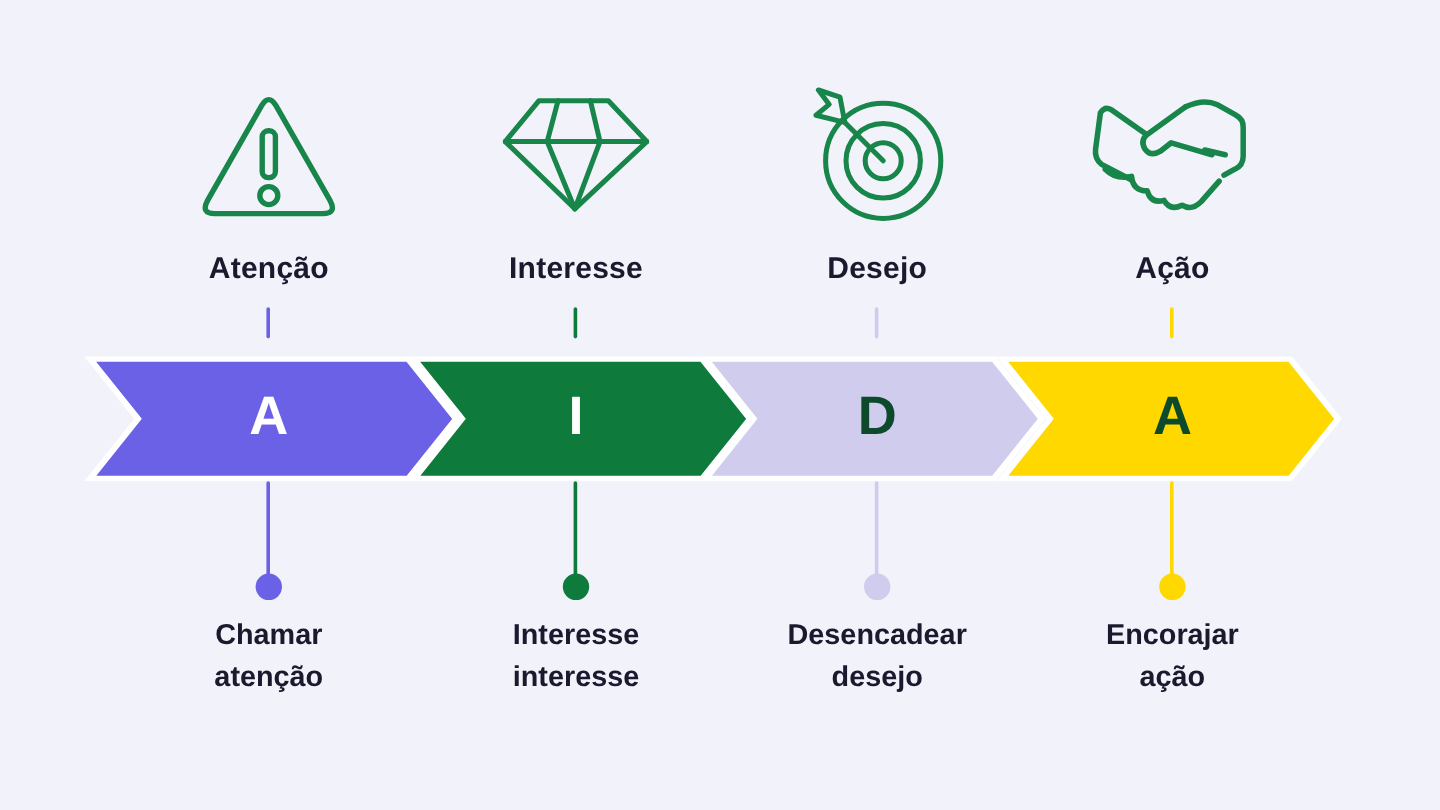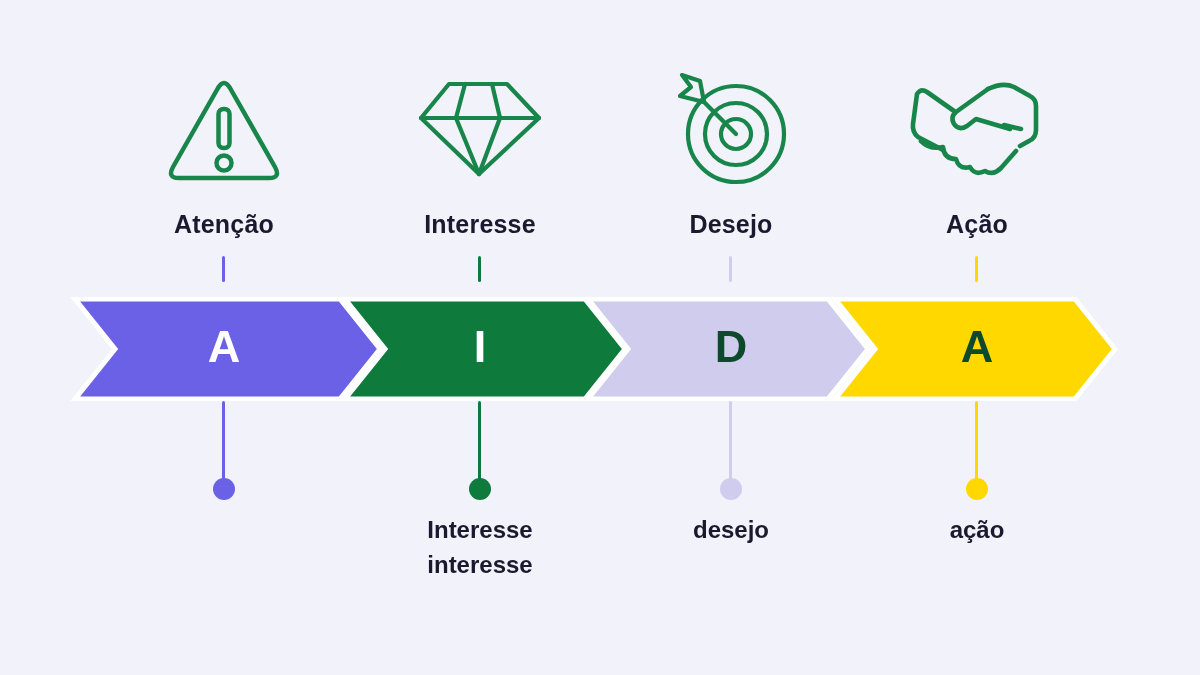--- a/index.html
+++ b/index.html
@@ -104,24 +104,30 @@
   <div class="connector-line" style="left: 222px; background-color: rgb(107, 97, 230);"></div>
   <div class="connector-line" style="left: 478px; background-color: rgb(14, 123, 60);"></div>
   <div class="connector-line" style="left: 729px; background-color: rgb(207, 204, 238);"></div>
   <div class="connector-line" style="left: 975px; background-color: rgb(255, 216, 0);"></div>
 
   <div class="connector-dot" style="left: 213px; background-color: rgb(107, 97, 230);"></div>
   <div class="connector-dot" style="left: 469px; background-color: rgb(14, 123, 60);"></div>
   <div class="connector-dot" style="left: 720px; background-color: rgb(207, 204, 238);"></div>
   <div class="connector-dot" style="left: 966px; background-color: rgb(255, 216, 0);"></div>
 
+  <div class="bottom-label" style="left: 104px; color: rgb(26, 26, 46);">
+    <div>Chamar</div>
+    <div>atenção</div>
+  </div>
   <div class="bottom-label" style="left: 360px; color: rgb(26, 26, 46);">
     <div>Interesse</div>
     <div>interesse</div>
   </div>
   <div class="bottom-label" style="left: 611px; color: rgb(26, 26, 46);">
+    <div>Desencadear</div>
     <div>desejo</div>
   </div>
   <div class="bottom-label" style="left: 857px; color: rgb(26, 26, 46);">
+    <div>Encorajar</div>
     <div>ação</div>
   </div>
 
 </div>
 
 </body></html>

